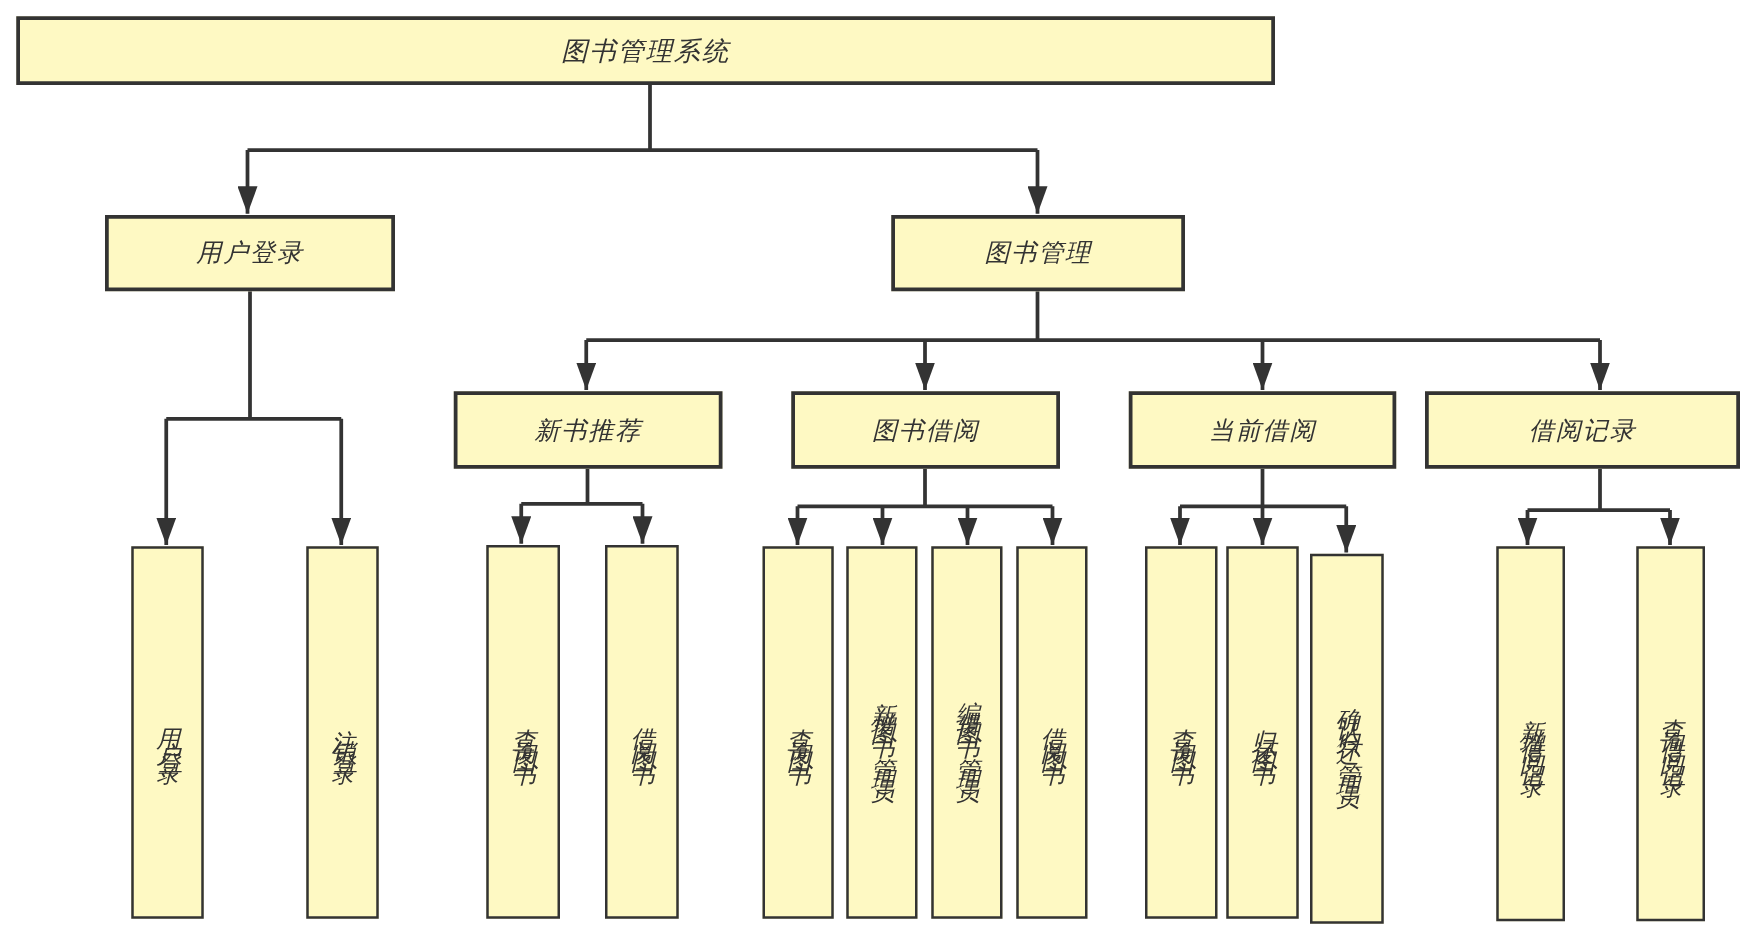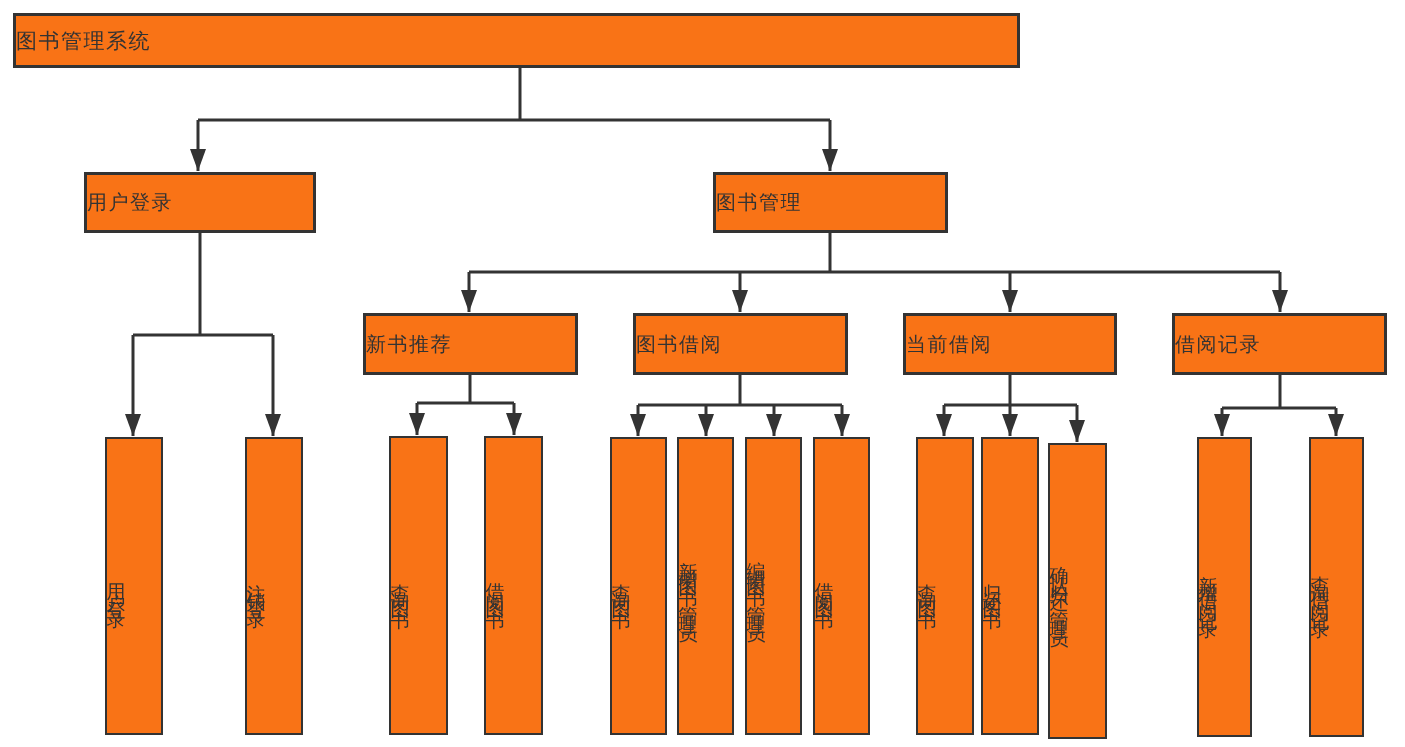--- a/index.html
+++ b/index.html
@@ -4,44 +4,45 @@
 <style>
   html, body { margin: 0; padding: 0; background: #ffffff; }
   body {
     width: 1405px; height: 747px; position: relative; overflow: hidden;
     font-family: "Liberation Sans", sans-serif;
     color: #333333;
   }
   #stage { position: absolute; inset: 0; width: 1405px; height: 747px; }
   svg.wires { position: absolute; left: 0; top: 0; z-index: 1; }
   .box {
-    position: absolute; box-sizing: border-box; background: #f97316;
+    position: absolute; box-sizing: border-box; background: #fef9c3;
     border: 3px solid #333333;
-    display: flex; align-items: center; 
+    display: flex; align-items: center; justify-content: center;
     z-index: 2;
+    font-style: italic;
   }
   .h-box { font-size: 20px; letter-spacing: 1.5px; }
   .root-box { font-size: 21px; }
   .v-box { border-width: 2.5px; }
   .vtext {
     writing-mode: vertical-rl;
     text-orientation: mixed;
     font-size: 19px;
     letter-spacing: 9px;
     line-height: 1;
     white-space: nowrap;
   }
   
   #root        { left: 13px;   top: 13px;  width: 1007px; height: 55px; }
   #n-user      { left: 84px;   top: 172px; width: 232px;  height: 61px; }
   #n-mgmt      { left: 713px;  top: 172px; width: 235px;  height: 61px; }
   #n-newrec    { left: 363px;  top: 313px; width: 215px;  height: 62px; }
   #n-borrow    { left: 633px;  top: 313px; width: 215px;  height: 62px; }
   #n-current   { left: 903px;  top: 313px; width: 214px;  height: 62px; }
-  #n-record    { left: 1172px; top: 313px; width: 215px;  height: 62px; }
+  #n-record    { left: 1140px; top: 313px; width: 252px;  height: 62px; }
 
   #lv-user-1   { left: 105px;  top: 437px; width: 58px; height: 298px; }
   #lv-user-2   { left: 245px;  top: 437px; width: 58px; height: 298px; }
   #lv-new-1    { left: 389px;  top: 436px; width: 59px; height: 299px; }
   #lv-new-2    { left: 484px;  top: 436px; width: 59px; height: 299px; }
   #lv-bor-1    { left: 610px;  top: 437px; width: 57px; height: 298px; }
   #lv-bor-2    { left: 677px;  top: 437px; width: 57px; height: 298px; }
   #lv-bor-3    { left: 745px;  top: 437px; width: 57px; height: 298px; }
   #lv-bor-4    { left: 813px;  top: 437px; width: 57px; height: 298px; }
   #lv-cur-1    { left: 916px;  top: 437px; width: 58px; height: 298px; }

